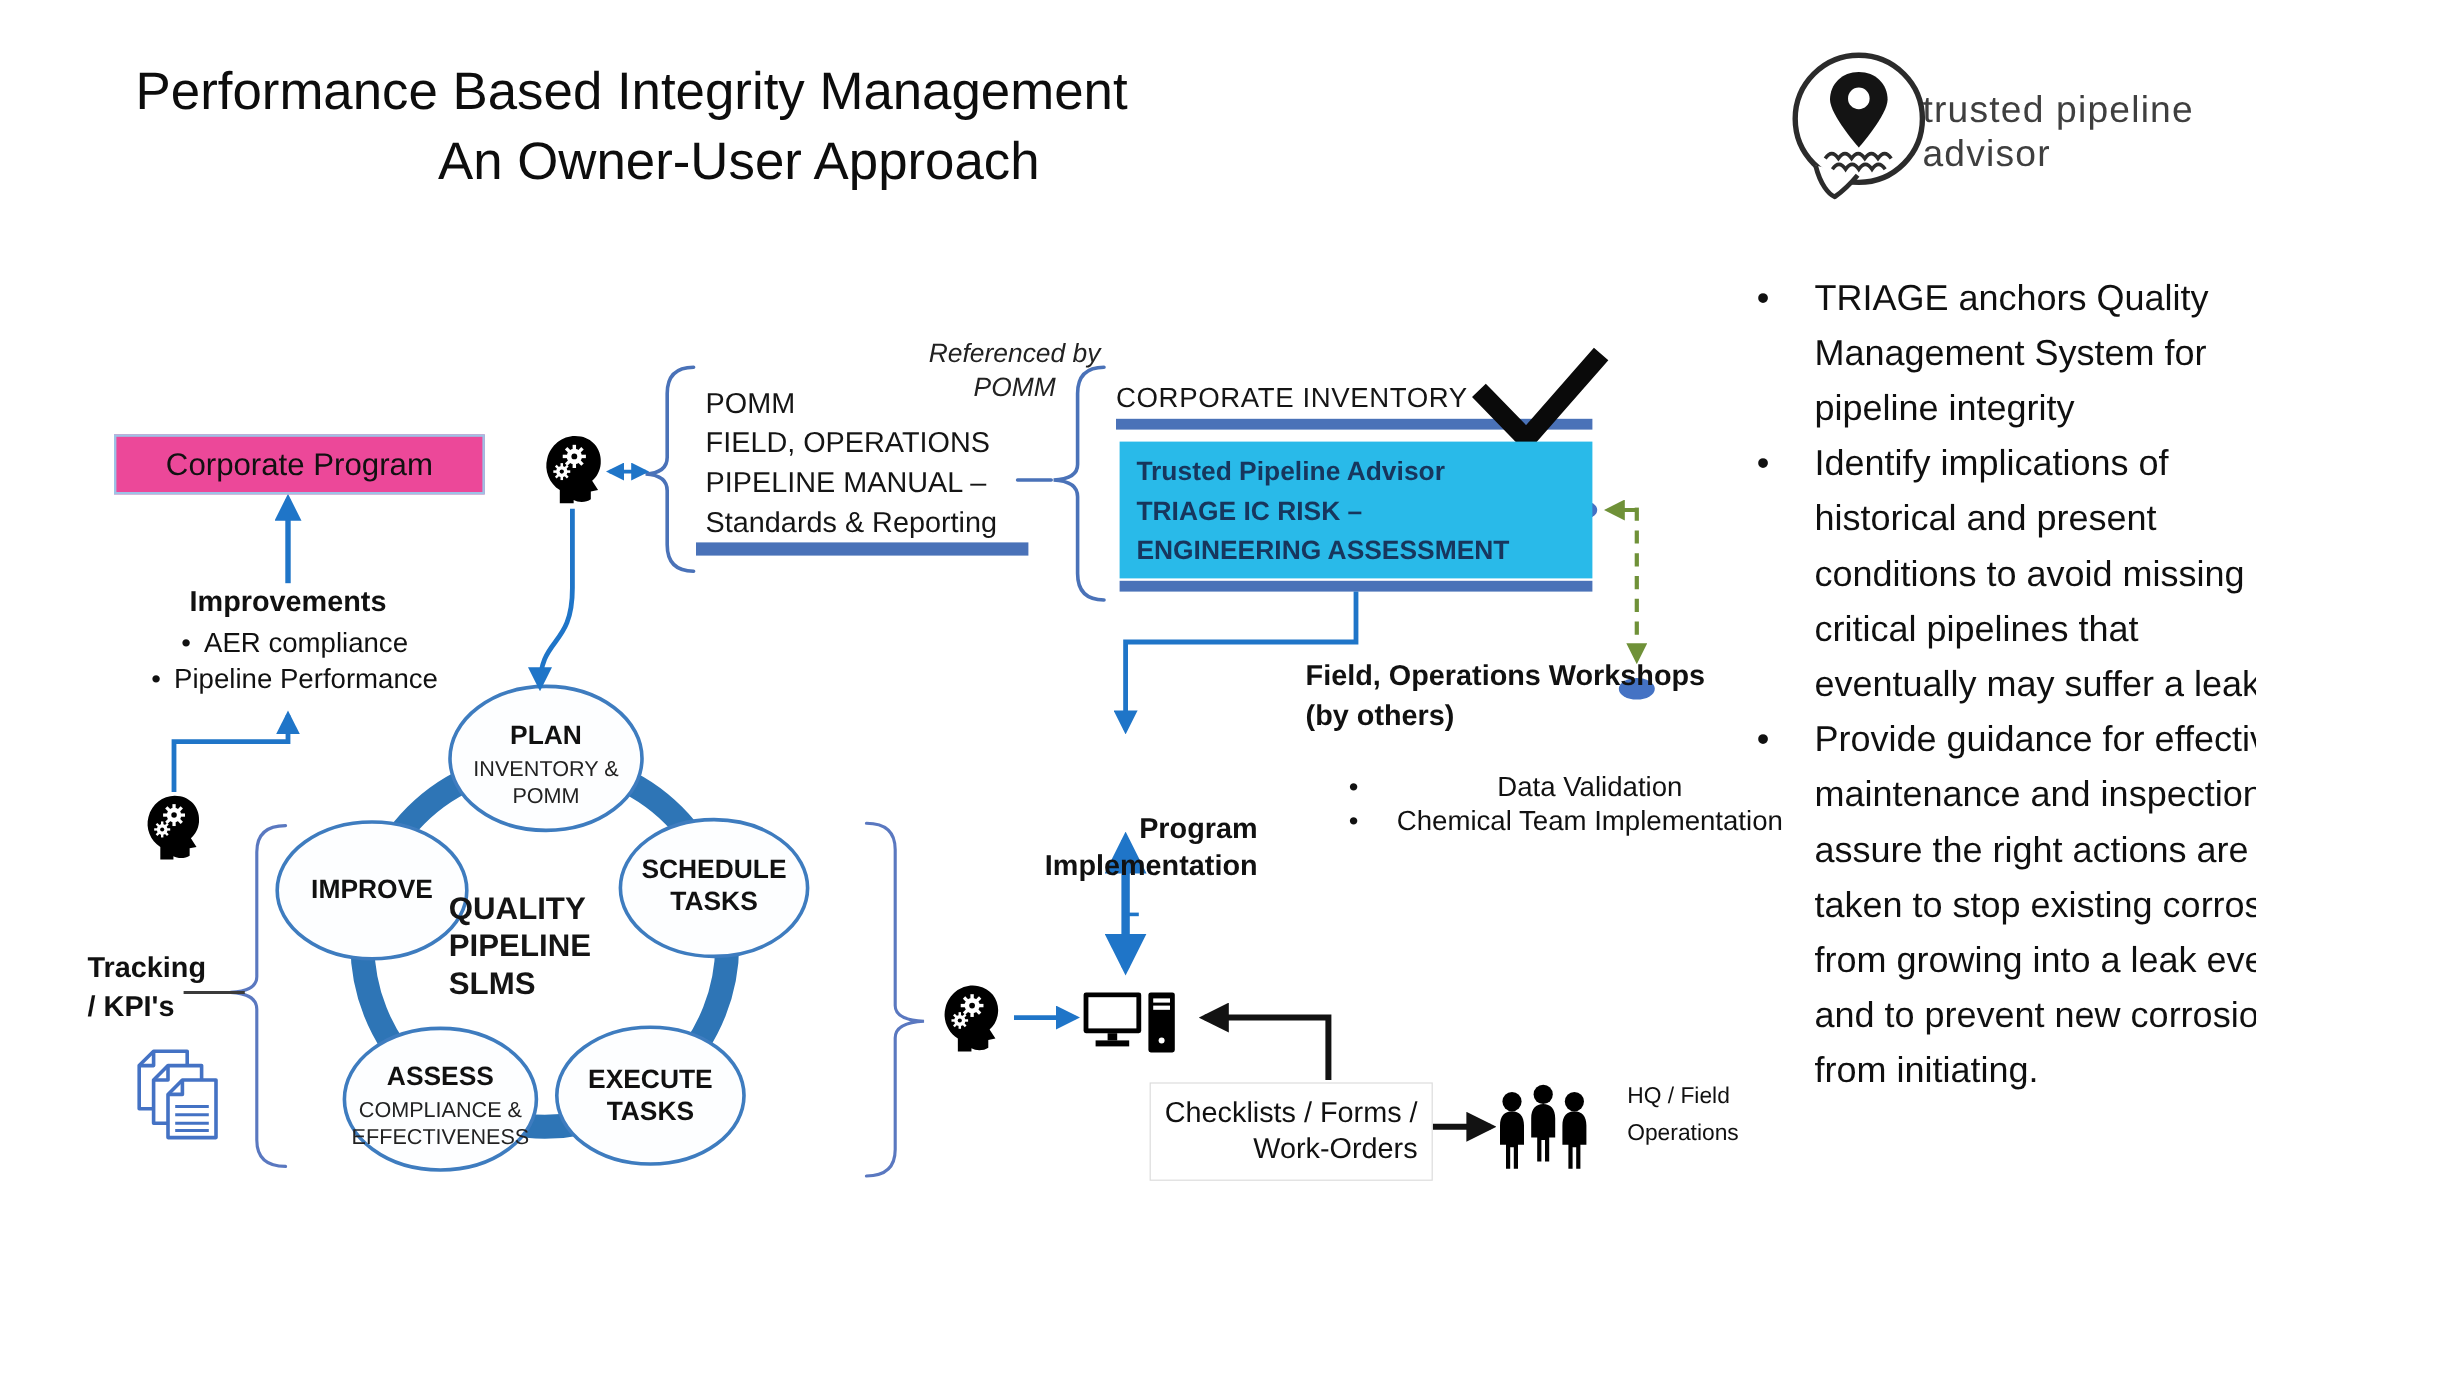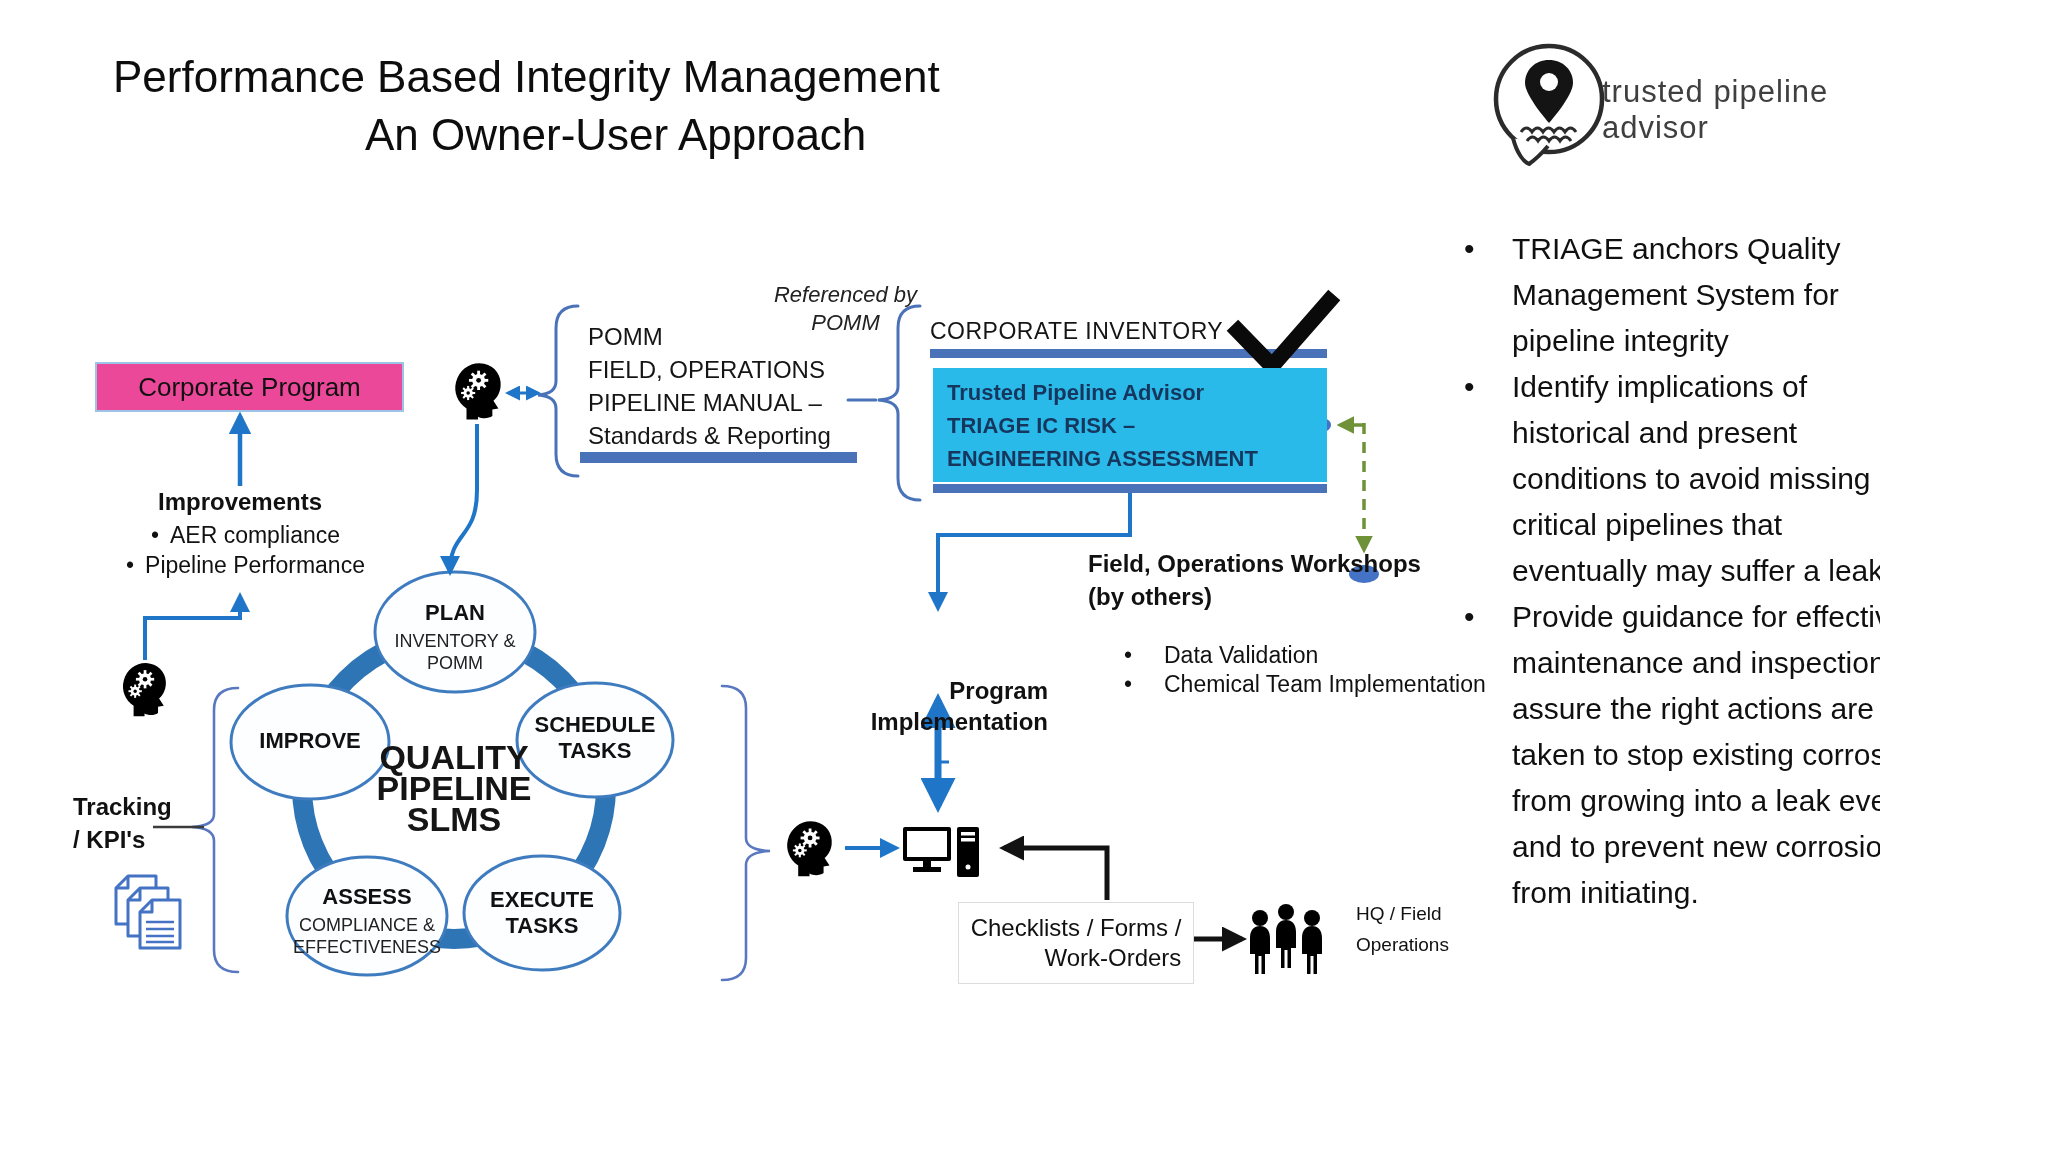--- a/index.html
+++ b/index.html
@@ -33,33 +33,33 @@
   .ci-heading { left:930px; top:318px; font-size:23px; letter-spacing:0.5px; color:#151515; }
   .tpa-box { left:933px; top:368px; width:394px; height:114px; background:#29BAE9; color:#17365D;
              font-weight:bold; font-size:22px; line-height:33px; display:flex; align-items:center;
              white-space:pre-line; padding-left:14px; box-sizing:border-box; }
 
   .prog-impl { left:828px; top:627px; width:220px; text-align:right; font-weight:bold;
                font-size:24px; line-height:31px; white-space:pre-line;margin-top:48px; }
 
   .workshops-title { left:1088px; top:547px; font-weight:bold; font-size:24px; line-height:33px; white-space:pre-line; }
   .workshops-list { left:1088px; top:641px; list-style:none; margin:0; padding:0; font-size:23px; line-height:29px; }
-  .workshops-list li { position:relative; padding-left:76px; }
+  .workshops-list li { position:relative; padding-left:76px;text-align:center; }
   .workshops-list li::before { content:"\2022"; position:absolute; left:36px; }
 
   .tracking { left:73px; top:790px; font-weight:bold; font-size:24px; line-height:33px; white-space:pre-line; }
 
   .checklists { left:958px; top:902px; width:234px; height:80px; background:#fff; border:1px solid #dcdcdc;
                 display:flex; align-items:center; justify-content:center; text-align:right;
                 font-size:24px; line-height:30px; white-space:pre-line; }
 
   .hq { left:1356px; top:898px; font-size:19px; line-height:31px; white-space:pre-line; }
 
-  .ring-center { left:374px; top:742px; width:160px; text-align:center; font-weight:bold;
-                 font-size:34px; line-height:31px; white-space:pre-line; color:#151515; }
+  .ring-center { left:374px; top:742px; width:160px; text-align:left; font-weight:bold;
+                 font-size:26px; line-height:31px; white-space:pre-line; color:#151515; }
 
   .node { position:absolute; text-align:center; }
   .node .t { font-weight:bold; font-size:22px; line-height:26px; white-space:pre-line; color:#111; }
   .node .s { font-size:18px; line-height:22px; white-space:pre-line; margin-top:4px; color:#222; }
 
   .n-plan    { left:375px; top:600px; width:160px; }
   .n-sched   { left:515px; top:712px; width:160px; }
   .n-exec    { left:462px; top:887px; width:160px; }
   .n-assess  { left:287px; top:884px; width:160px; }
   .n-improve { left:230px; top:728px; width:160px; }

